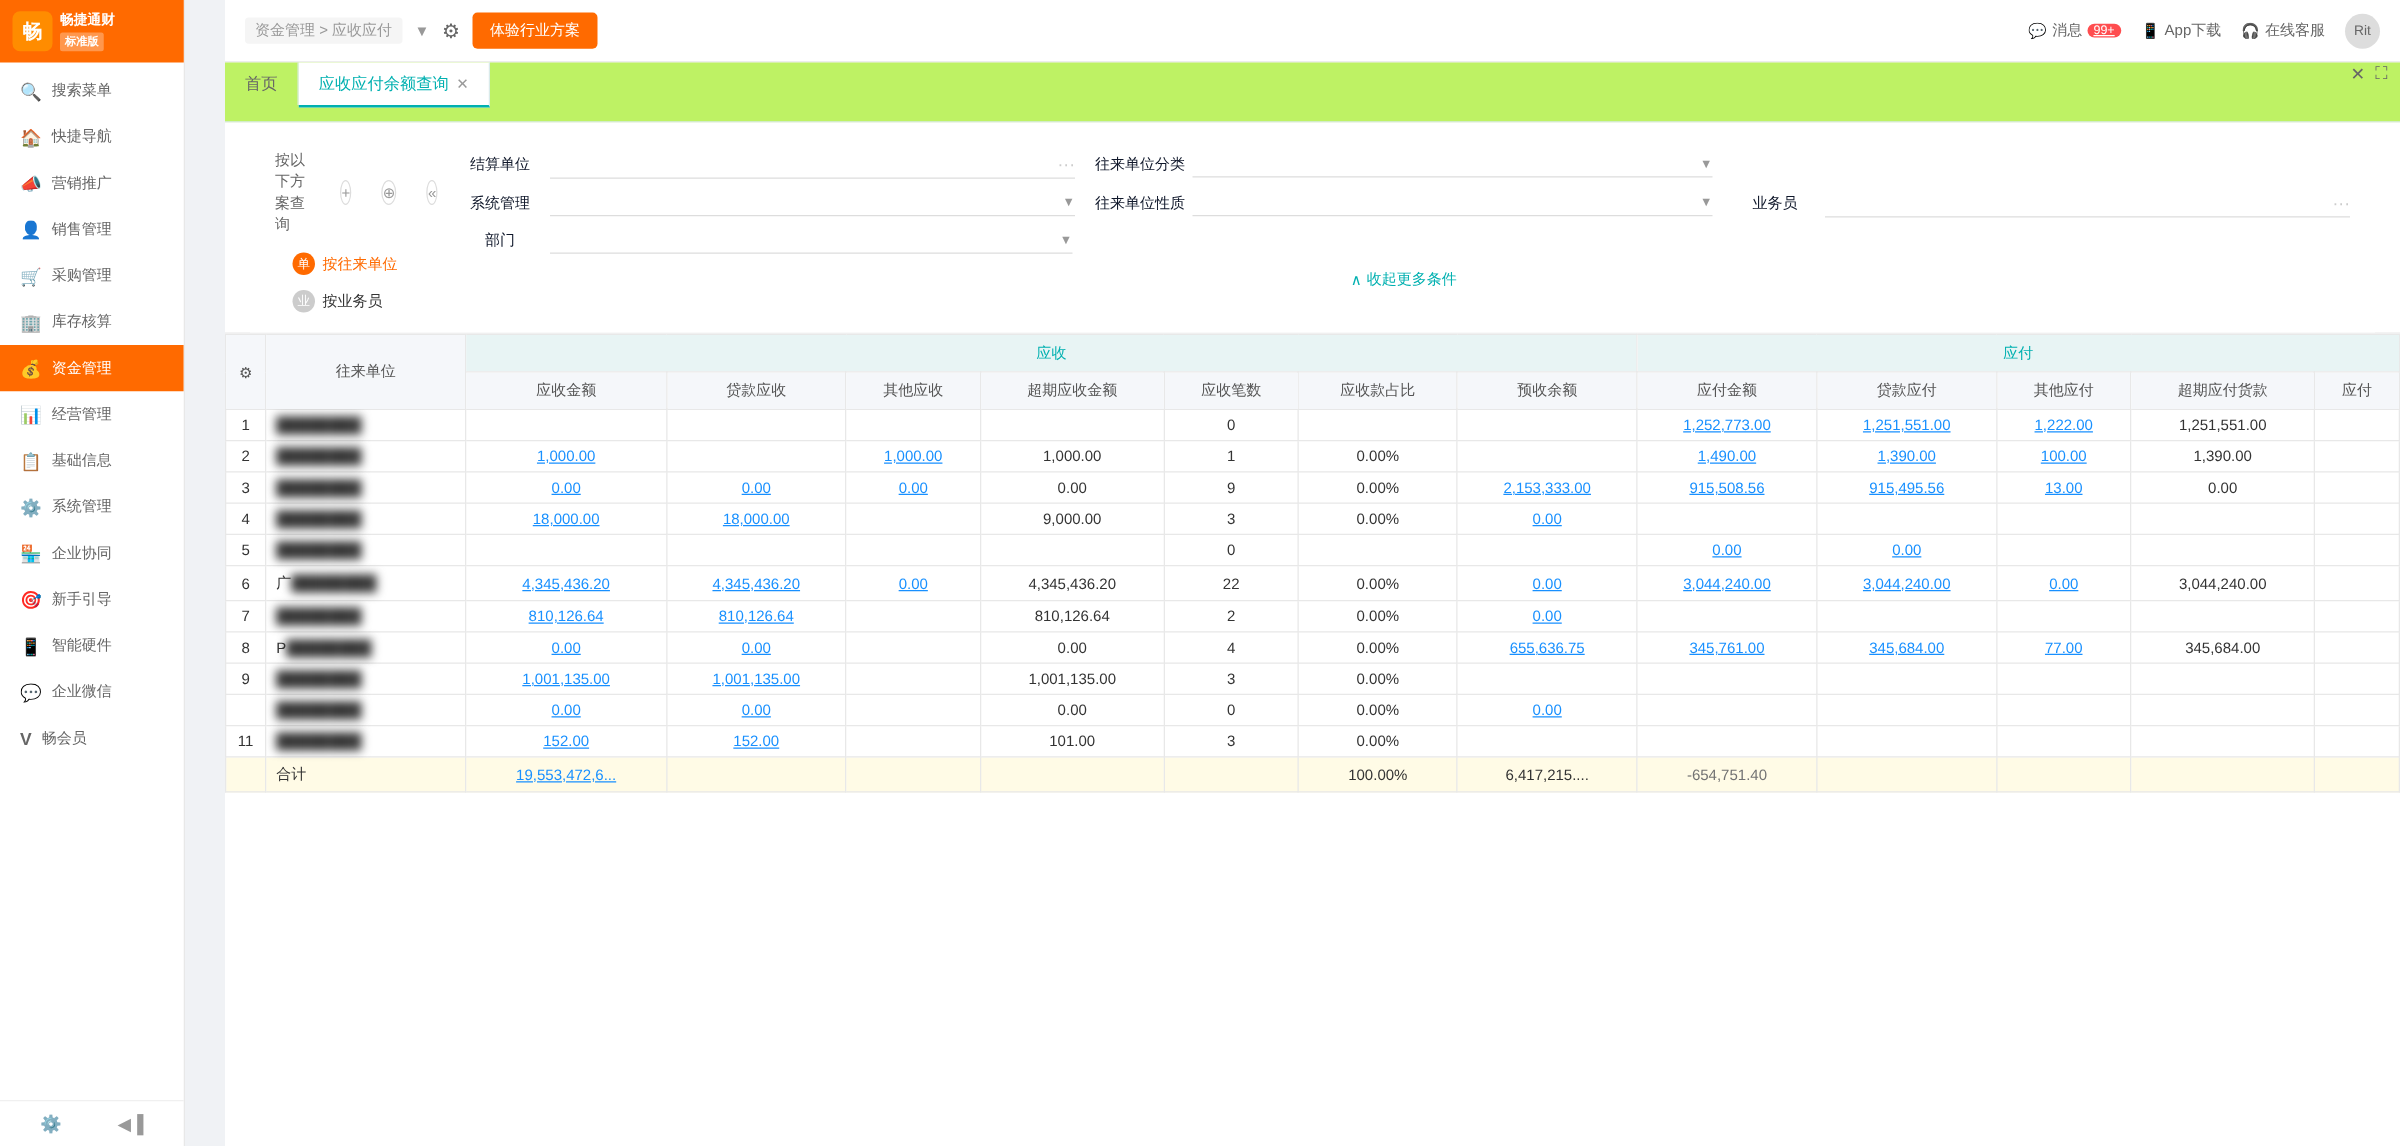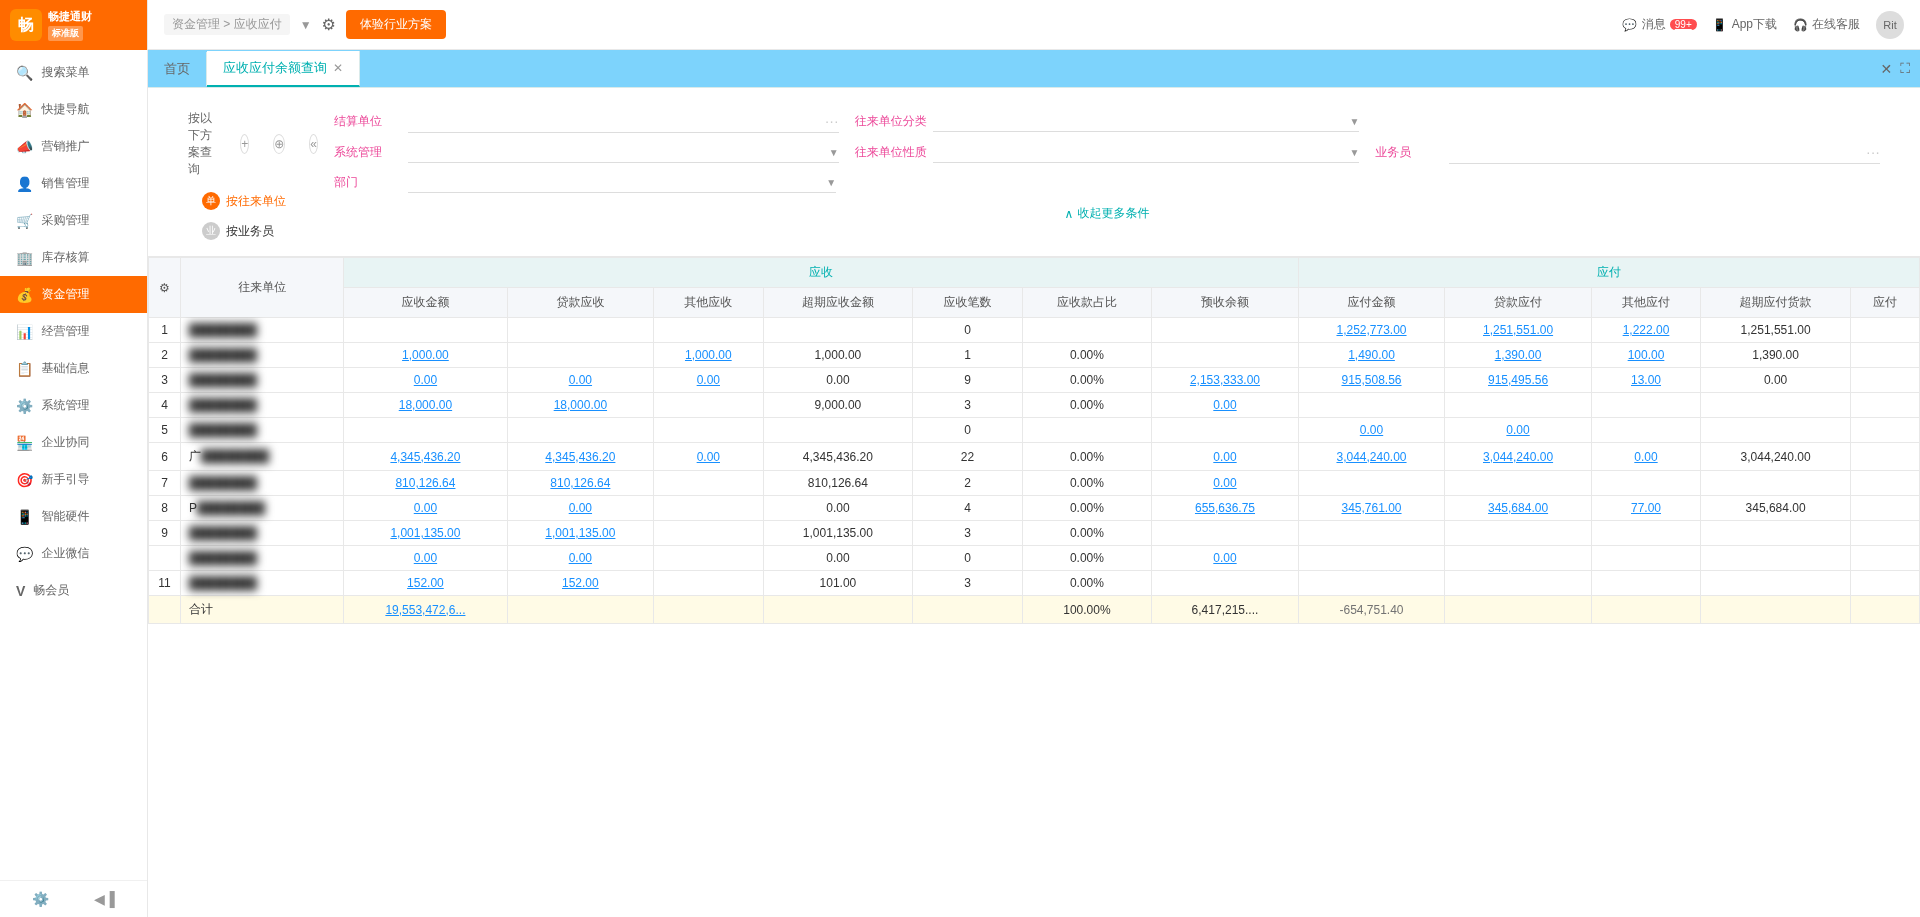--- a/index.html
+++ b/index.html
@@ -15,35 +15,35 @@
     .sidebar-logo-text { font-size: 11px; line-height: 1.3; }
     .sidebar-tag { font-size: 9px; background: rgba(255,255,255,0.3); padding: 1px 4px; border-radius: 2px; margin-top: 2px; display: inline-block; }
     .sidebar-nav { flex: 1; overflow-y: auto; padding: 4px 0; }
     .sidebar-item { display: flex; align-items: center; padding: 10px 16px; cursor: pointer; color: #666; font-size: 12px; }
     .sidebar-item.active { background: #ff6a00; color: #fff; border-radius: 0; }
     .sidebar-item .nav-icon { margin-right: 8px; font-size: 14px; }
     .sidebar-footer { padding: 10px; display: flex; justify-content: space-around; border-top: 1px solid #f0f0f0; }
     .sidebar-footer-btn { color: #999; cursor: pointer; font-size: 14px; }
 
     
-    .main-area { flex: 1; display: flex; flex-direction: column; overflow: hidden; }
+    .main-area { flex: 1; display: flex; flex-direction: column; overflow: hidden; padding-left: 32px; }
 
     
     .topbar { height: 50px; background: #fff; border-bottom: 1px solid #e8e8e8; display: flex; align-items: center; padding: 0 16px; justify-content: space-between; }
     .topbar-left { display: flex; align-items: center; gap: 10px; }
     .breadcrumb-text { color: #999; font-size: 12px; background: #f5f5f5; padding: 2px 8px; border-radius: 3px; }
     .topbar-gear { color: #666; cursor: pointer; font-size: 16px; }
     .topbar-promo { background: #ff6a00; color: #fff; border: none; padding: 6px 14px; border-radius: 4px; cursor: pointer; font-size: 12px; }
     .topbar-right { display: flex; align-items: center; gap: 16px; color: #666; font-size: 12px; }
     .topbar-right-item { display: flex; align-items: center; gap: 4px; cursor: pointer; }
     .badge { background: #ff4d4f; color: #fff; border-radius: 10px; padding: 0 5px; font-size: 10px; min-width: 18px; text-align: center; text-decoration: underline; }
     .user-avatar { width: 28px; height: 28px; border-radius: 50%; background: #ddd; display: flex; align-items: center; justify-content: center; font-size: 11px; color: #666; }
 
     
-    .tab-bar { background: #7dd3fc; border-bottom: 1px solid #d9eaea; display: flex; align-items: center; padding: 0; height: 38px; }
+    .tab-bar { background: #bef264; border-bottom: 1px solid #d9eaea; display: flex; align-items: flex-start; padding: 0; height: 48px; }
     .tab-item { padding: 8px 16px; cursor: pointer; color: #666; font-size: 13px; border-right: 1px solid #d9eaea; display: flex; align-items: center; gap: 6px; }
     .tab-item.active { background: #fff; color: #00b0b0; font-weight: 500; border-bottom: 2px solid #00b0b0; }
     .tab-close { font-size: 12px; color: #999; cursor: pointer; }
     .tab-bar-end { margin-left: auto; display: flex; align-items: center; gap: 8px; padding-right: 10px; }
     .tab-bar-btn { color: #666; cursor: pointer; font-size: 14px; }
 
     
     .content-area { flex: 1; background: #f5f5f5; overflow: hidden; display: flex; flex-direction: column; }
     .page-header { background: #fff; padding: 12px 20px 0 20px; border-bottom: 1px solid #e8e8e8; }
     .page-title-row { display: flex; align-items: center; justify-content: space-between; margin-bottom: 10px; }
@@ -72,21 +72,21 @@
     .data-table td.sum-row { background: #fffbe6; font-weight: 500; }
     .data-table td.negative { color: #737373; }
 
     
     ::-webkit-scrollbar { width: 6px; height: 6px; }
     ::-webkit-scrollbar-track { background: #f1f1f1; }
     ::-webkit-scrollbar-thumb { background: #ccc; border-radius: 3px; }
 
     .filter-row-3col { display: grid; grid-template-columns: 1fr 1fr 1fr; gap: 16px; margin-bottom: 8px; }
     .field-group { display: flex; align-items: center; gap: 6px; }
-    .field-label { color: #ec4899; font-size: 12px; min-width: 68px; white-space: nowrap; }
+    .field-label { color: #0f172a; font-size: 12px; min-width: 68px; white-space: nowrap; text-align: center; }
     .field-input-wrap { flex: 1; border-bottom: 1px solid #ddd; display: flex; align-items: center; padding: 3px 0; }
     .field-input-wrap input { border: none; outline: none; font-size: 12px; flex: 1; background: transparent; min-width: 0; }
     .field-dots { color: #ccc; font-size: 14px; cursor: pointer; }
     .field-arrow { color: #999; font-size: 10px; cursor: pointer; }
     .blurred-cell { filter: blur(4px); user-select: none; }
   </style>
 </head>
 <body>
 
 <div class="app-container">

